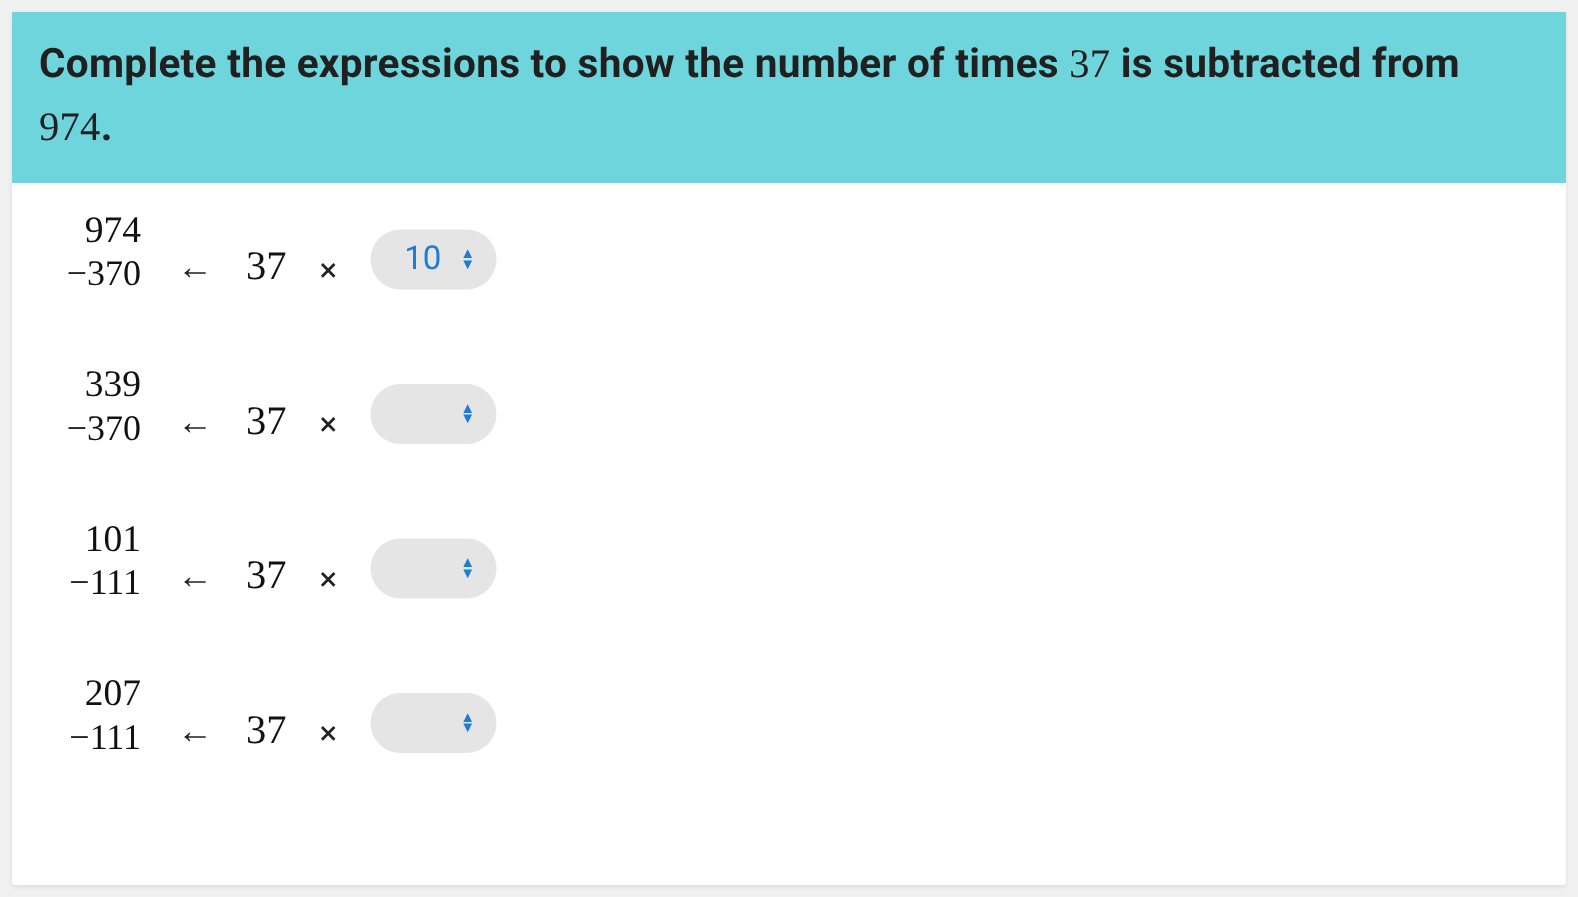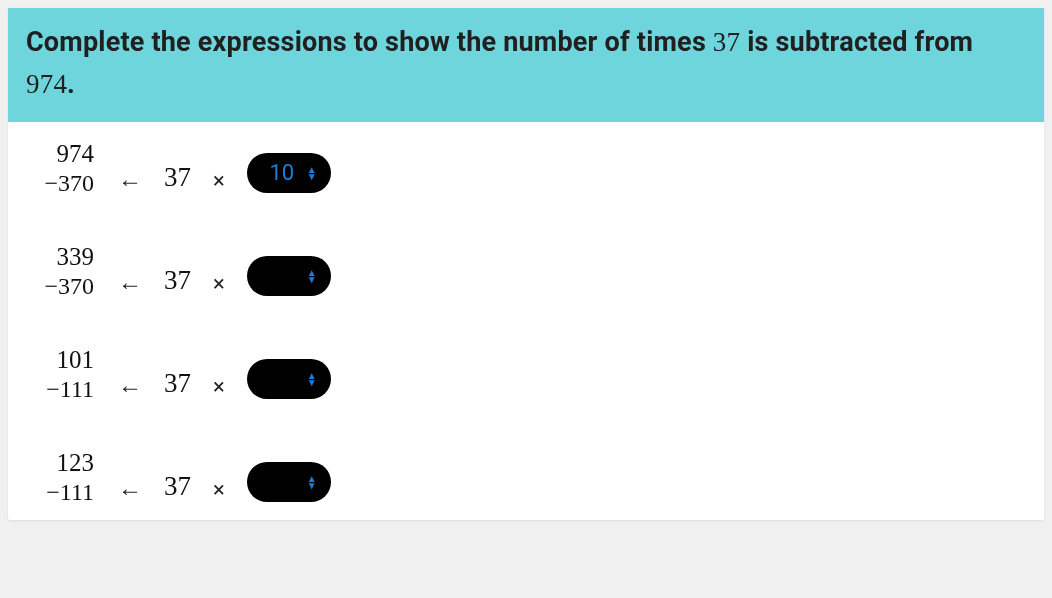--- a/index.html
+++ b/index.html
@@ -1,29 +1,29 @@
 <!DOCTYPE html>
 <html><head>
 <meta charset="utf-8">
 <style>
   *{box-sizing:border-box;margin:0;padding:0}
   body{font-family:-apple-system,BlinkMacSystemFont,"Segoe UI",Roboto,Arial,sans-serif;background:#f0f0f0;width:1052px;height:598px;overflow:hidden}
-  .card{background:#fff;margin:8px;border-radius:2px;box-shadow:0 1px 3px rgba(0,0,0,0.08);height:512px}
+  .card{background:#fff;margin:8px;border-radius:2px;box-shadow:0 1px 3px rgba(0,0,0,0.08);height:582px}
   .prompt{background:#6fd5dd;padding:14px 18px 16px;font-size:27px;font-weight:700;color:#202020;line-height:1.55;letter-spacing:.2px}
   .prompt .mathnum{font-family:Georgia,"Times New Roman",serif;font-weight:400}
   .work{padding:18px 30px}
   .step{display:flex;align-items:flex-end;gap:22px;margin-bottom:44px}
   .sub{display:inline-block;text-align:right;font-family:Georgia,"Times New Roman",serif;font-size:25px;color:#111;min-width:58px}
   .top{display:block;padding:0 2px 2px}
   .bot{display:block;padding:0 2px 2px;font-size:24px}
   .rule{border-top:2px solid #000;height:0;margin-top:2px}
   .arrow{font-size:24px;color:#222;position:relative;top:-6px}
   .factor{font-family:Georgia,"Times New Roman",serif;font-size:27px;color:#111;position:relative;top:-6px}
   .times{font-size:22px;color:#222;position:relative;top:-6px}
-  .pill{display:inline-flex;align-items:center;gap:10px;background:#000000;border-radius:22px;padding:6px 14px 6px 20px;min-width:84px;height:40px;position:relative;top:-6px;justify-content:flex-end}
+  .pill{display:inline-flex;align-items:center;gap:10px;background:#e5e5e5;border-radius:22px;padding:6px 14px 6px 20px;min-width:84px;height:40px;position:relative;top:-6px;justify-content:flex-end}
   .pill .val{font-size:22px;color:#1c7cd6;font-weight:400;flex:1;text-align:center}
   .carets{display:flex;flex-direction:column;line-height:7px;font-size:10px;color:#1c7cd6}
   .carets span{display:block}
 </style>
 </head>
 <body>
 
 <div class="card">
   <div class="prompt">
     <span>Complete the expressions to show the number of times </span><span class="mathnum">37</span><span> is subtracted from </span><span class="mathnum">974</span><span>.</span>
@@ -80,21 +80,21 @@
         <span class="val"></span>
         <span class="carets">
           <span>▲</span>
           <span>▼</span>
         </span>
       </span>
     </div>
 
     <div class="step">
       <span class="sub">
-        <span class="top">123</span>
+        <span class="top">207</span>
         <span class="bot">−111</span>
         <span class="rule"></span>
       </span>
       <span class="arrow">←</span>
       <span class="factor">37</span>
       <span class="times">×</span>
       <span class="pill">
         <span class="val"></span>
         <span class="carets">
           <span>▲</span>

